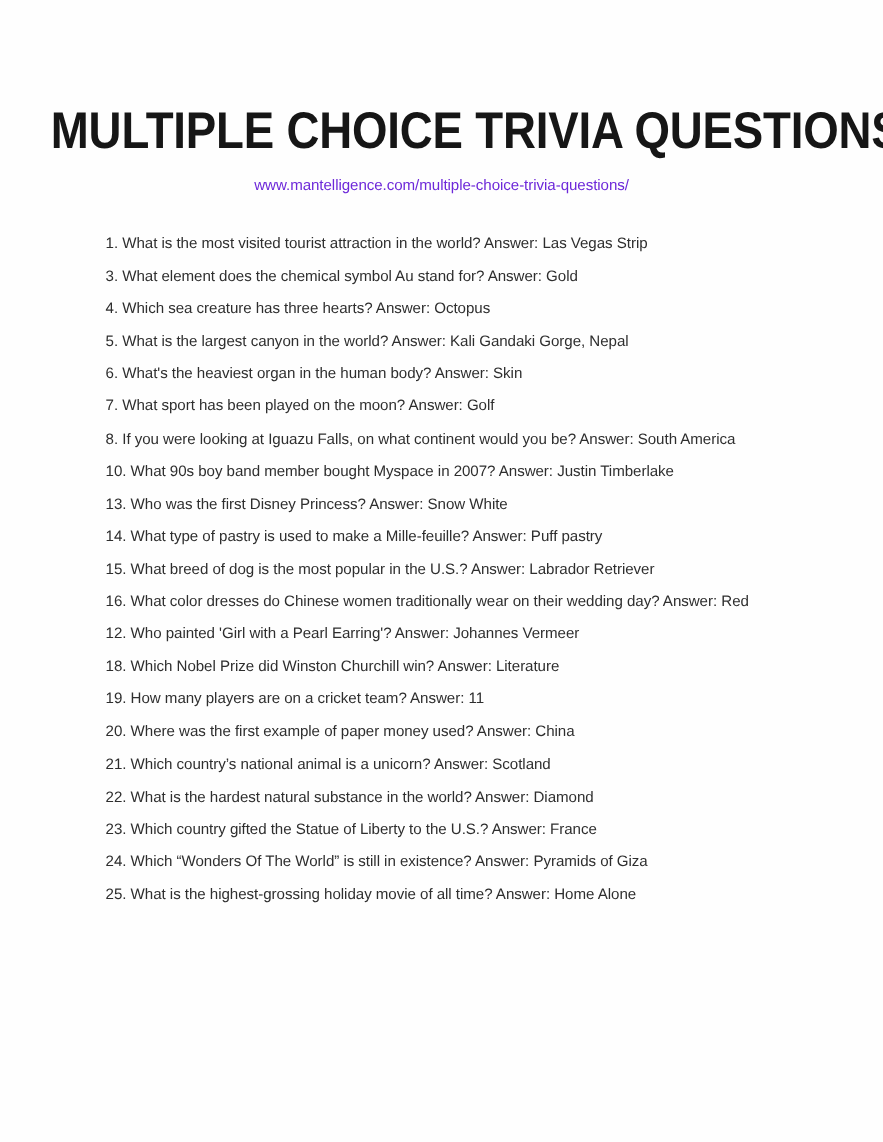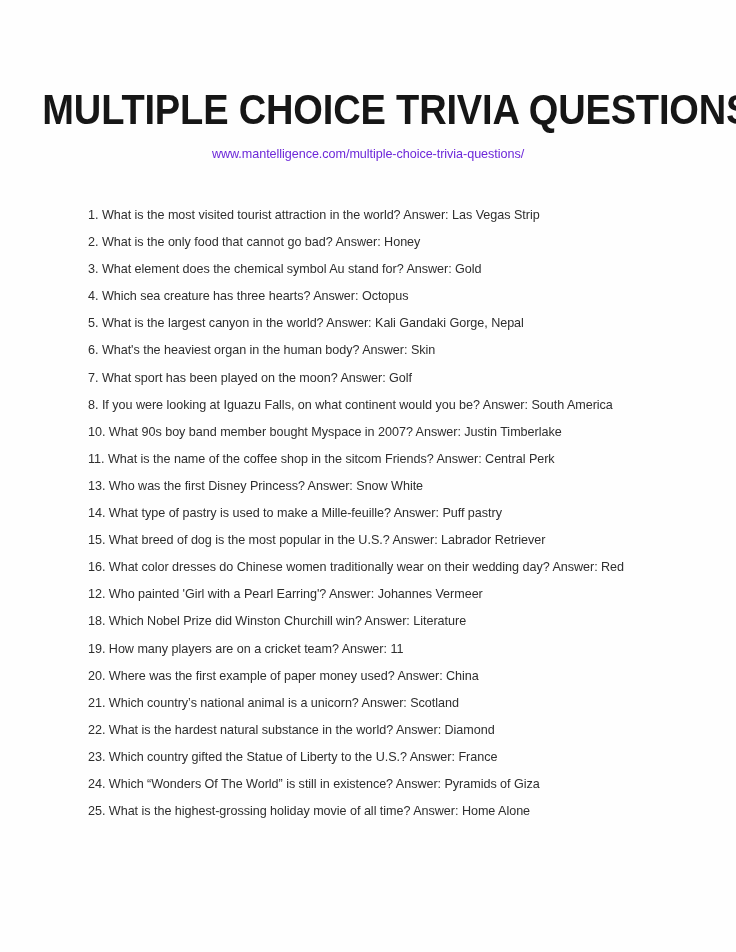--- a/index.html
+++ b/index.html
@@ -53,21 +53,21 @@
     line-height: 16px;
     color: #6d28d9;
     letter-spacing: -0.05px;
     white-space: nowrap;
   }
 
   
   .qa-list {
     position: absolute;
     left: 88px;
-    top: 208px;
+    top: 196px;
     width: 560px;
     margin: 0;
     padding: 0;
     list-style: none;
   }
 
   .qa-item {
     font-family: "Liberation Sans", sans-serif;
     font-size: 12.6px;
     line-height: 15px;
@@ -87,29 +87,27 @@
 
 <div class="page">
 
   <div class="header">
     <h1 class="page-title">MULTIPLE CHOICE TRIVIA QUESTIONS</h1>
     <div class="site-url">www.mantelligence.com/multiple-choice-trivia-questions/</div>
   </div>
 
   <ul class="qa-list">
       <li class="qa-item">1. What is the most visited tourist attraction in the world? Answer: Las Vegas Strip</li>
-      <li class="qa-item">2. What is the only food that cannot go bad? Answer: Honey</li>
       <li class="qa-item">3. What element does the chemical symbol Au stand for? Answer: Gold</li>
       <li class="qa-item">4. Which sea creature has three hearts? Answer: Octopus</li>
       <li class="qa-item">5. What is the largest canyon in the world? Answer: Kali Gandaki Gorge, Nepal</li>
       <li class="qa-item">6. What's the heaviest organ in the human body? Answer: Skin</li>
       <li class="qa-item">7. What sport has been played on the moon? Answer: Golf</li>
       <li class="qa-item">8. If you were looking at Iguazu Falls, on what continent would you be? Answer: South America</li>
       <li class="qa-item">10. What 90s boy band member bought Myspace in 2007? Answer: Justin Timberlake</li>
-      <li class="qa-item">11. What is the name of the coffee shop in the sitcom Friends? Answer: Central Perk</li>
       <li class="qa-item">13. Who was the first Disney Princess? Answer: Snow White</li>
       <li class="qa-item">14. What type of pastry is used to make a Mille-feuille? Answer: Puff pastry</li>
       <li class="qa-item">15. What breed of dog is the most popular in the U.S.? Answer: Labrador Retriever</li>
       <li class="qa-item">16. What color dresses do Chinese women traditionally wear on their wedding day? Answer: Red</li>
       <li class="qa-item">12. Who painted 'Girl with a Pearl Earring'? Answer: Johannes Vermeer</li>
       <li class="qa-item">18. Which Nobel Prize did Winston Churchill win? Answer: Literature</li>
       <li class="qa-item">19. How many players are on a cricket team? Answer: 11</li>
       <li class="qa-item">20. Where was the first example of paper money used? Answer: China</li>
       <li class="qa-item">21. Which country’s national animal is a unicorn? Answer: Scotland</li>
       <li class="qa-item">22. What is the hardest natural substance in the world? Answer: Diamond</li>

